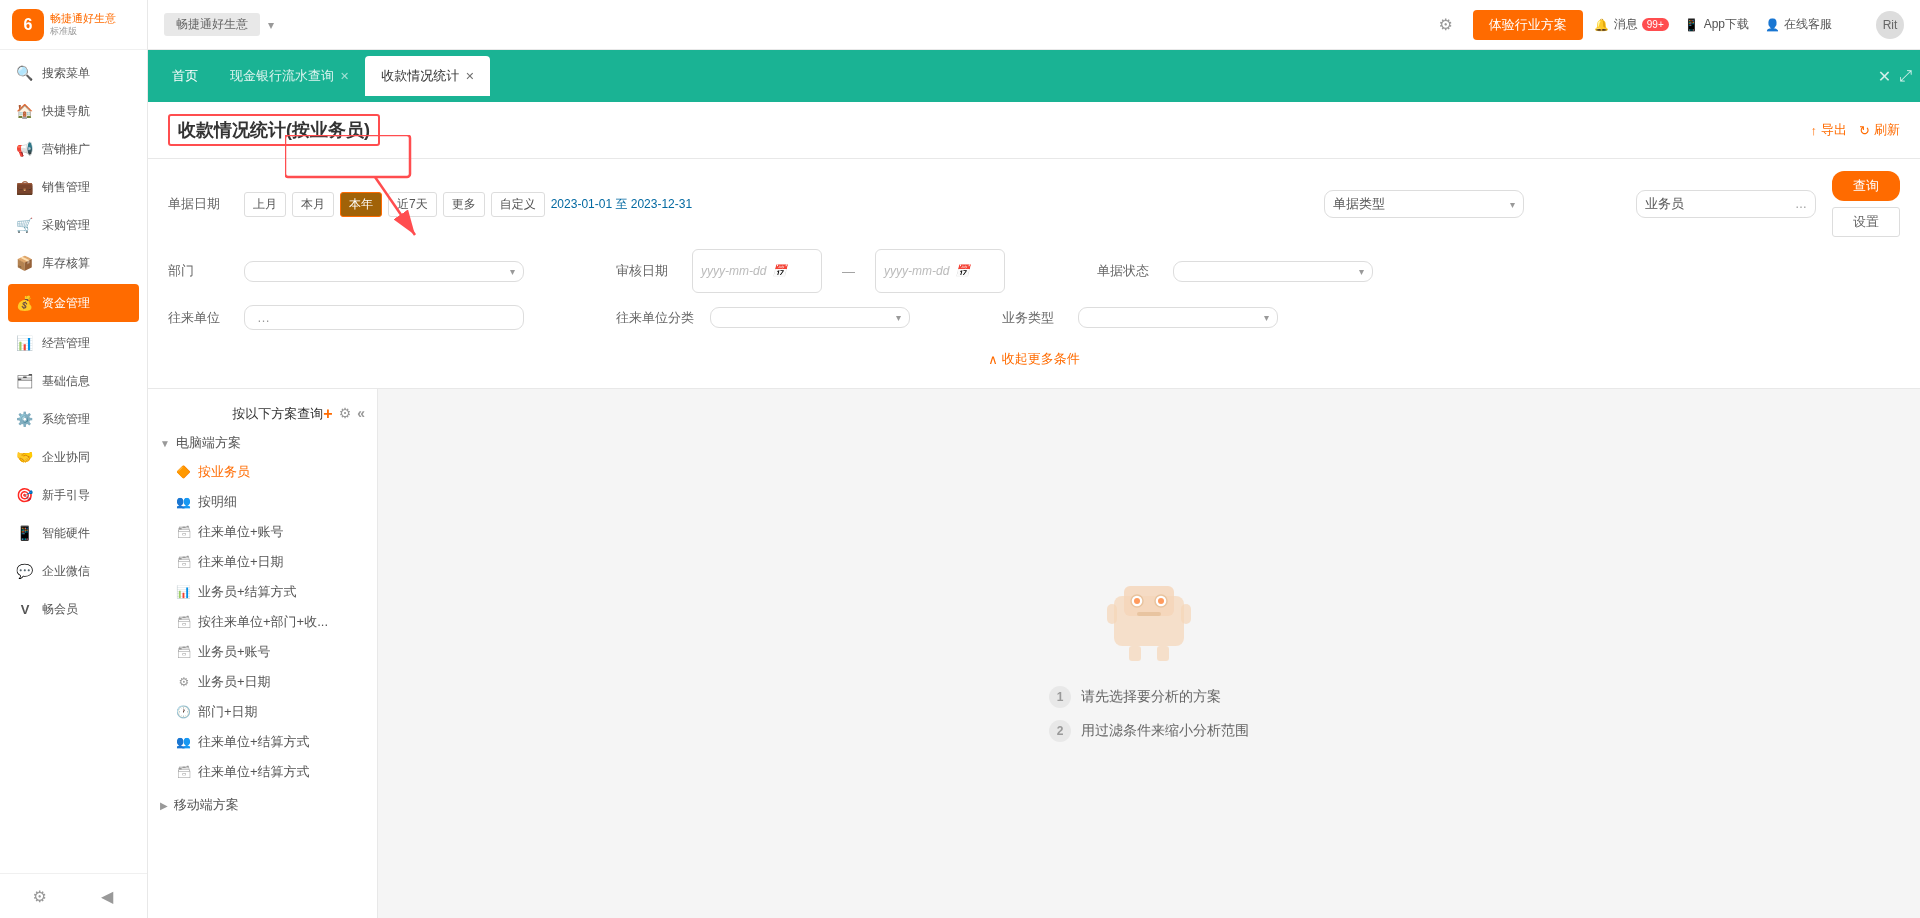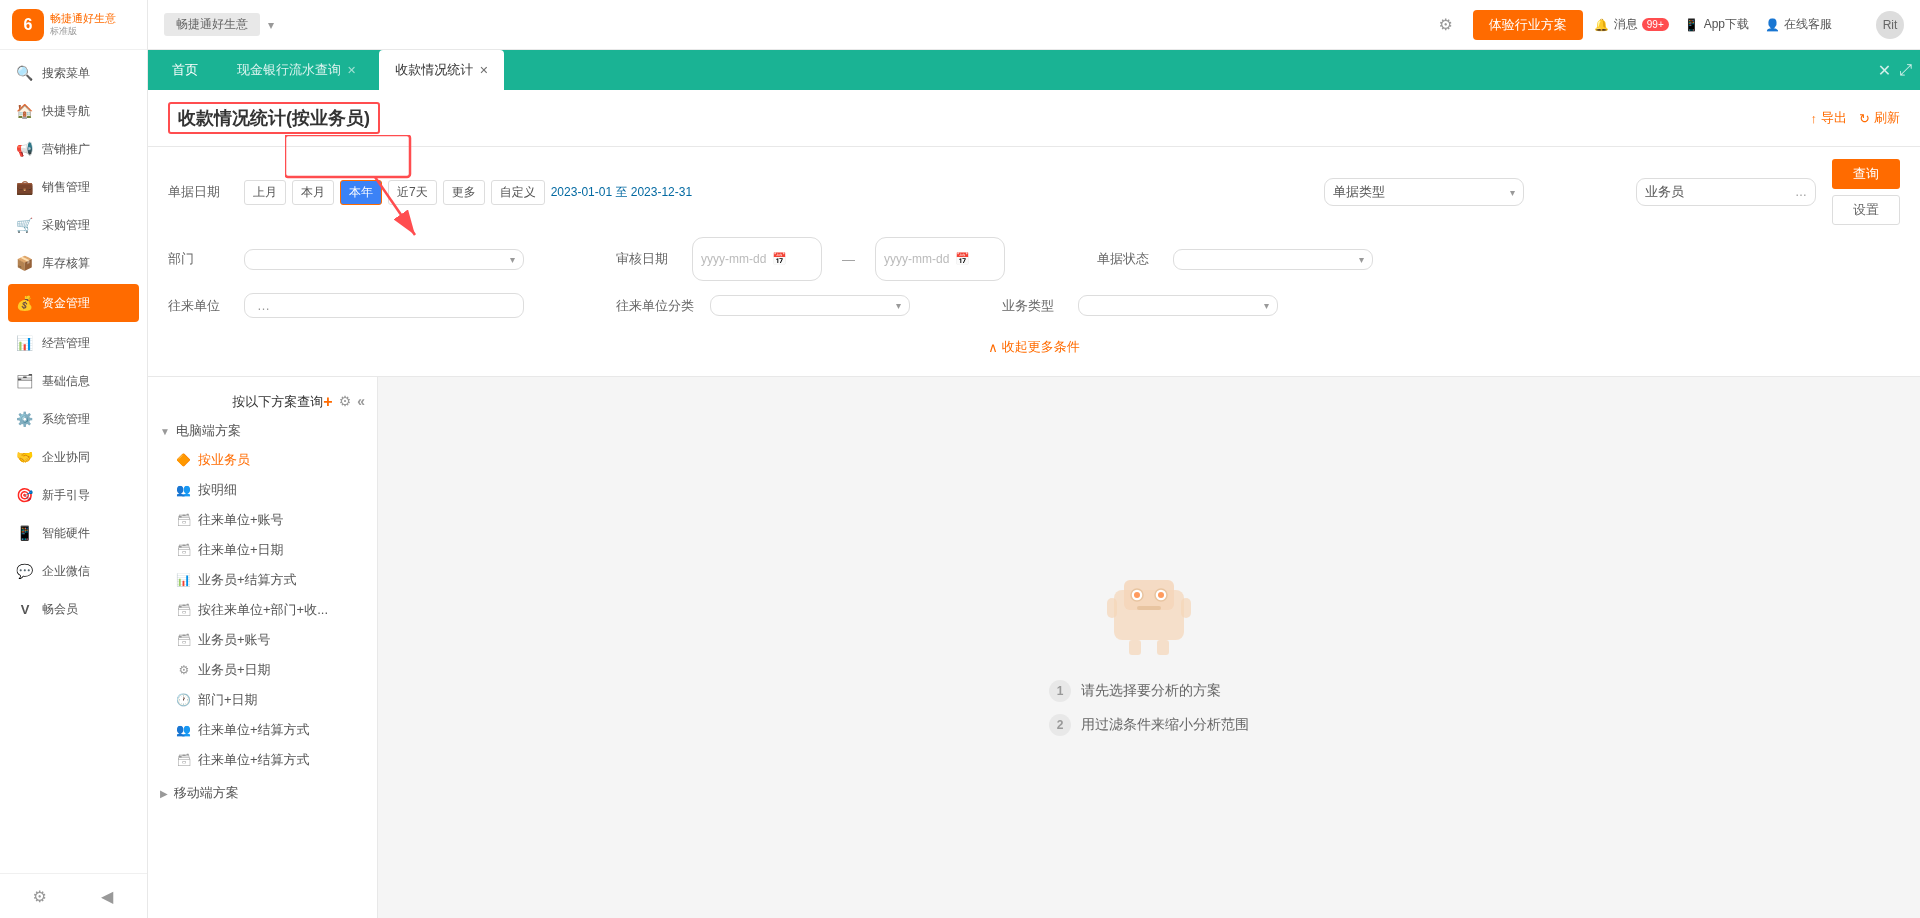--- a/index.html
+++ b/index.html
@@ -28,21 +28,21 @@
     .topbar-app-name { font-size: 13px; color: #333; font-weight: 500; background: #f5f5f5; padding: 2px 10px; border-radius: 3px; }
     .topbar-chevron { color: #999; font-size: 12px; cursor: pointer; }
     .topbar-scheme-btn { background: #ff6b00; color: #fff; border: none; border-radius: 4px; padding: 6px 16px; cursor: pointer; font-size: 13px; }
     .topbar-gear { color: #999; font-size: 16px; cursor: pointer; margin-right: 8px; }
     .topbar-right { display: flex; align-items: center; gap: 16px; margin-left: auto; }
     .topbar-right-item { display: flex; align-items: center; gap: 4px; color: #555; font-size: 12px; cursor: pointer; }
     .badge-99 { background: #ff4d4f; color: #fff; border-radius: 10px; font-size: 10px; padding: 1px 5px; }
     .user-avatar { width: 28px; height: 28px; background: #ddd; border-radius: 50%; display: flex; align-items: center; justify-content: center; font-size: 12px; color: #666; margin-left: 28px; }
 
     
-    .tabbar { height: 40px; background: #1ab394; display: flex; align-items: center; padding: 0 8px; gap: 7px; }
+    .tabbar { height: 52px; background: #1ab394; display: flex; align-items: center; padding: 0 8px; gap: 0; }
     .tab-item { height: 40px; display: flex; align-items: center; padding: 0 16px; cursor: pointer; color: rgba(255,255,255,0.85); font-size: 13px; position: relative; }
     .tab-item.home { color: #fff; }
     .tab-item.active { background: #fff; color: #333; border-radius: 4px 4px 0 0; }
     .tab-close { margin-left: 6px; font-size: 11px; opacity: 0.7; }
     .tabbar-right { margin-left: auto; display: flex; align-items: center; gap: 8px; }
     .tabbar-right-icon { color: rgba(255,255,255,0.8); font-size: 16px; cursor: pointer; }
 
     
     .page-content { flex: 1; display: flex; flex-direction: column; overflow: hidden; background: #f5f5f5; }
 
@@ -52,30 +52,30 @@
     .page-header-right { margin-left: auto; display: flex; gap: 12px; }
     .export-btn { display: flex; align-items: center; gap: 4px; color: #ff6b00; font-size: 13px; cursor: pointer; }
     .refresh-btn { display: flex; align-items: center; gap: 4px; color: #ff6b00; font-size: 13px; cursor: pointer; }
 
     
     .filter-panel { background: #fff; padding: 12px 20px; border-bottom: 1px solid #e8e8e8; }
     .filter-row { display: flex; align-items: center; gap: 16px; margin-bottom: 12px; flex-wrap: wrap; }
     .filter-label { color: #666; font-size: 13px; white-space: nowrap; min-width: 60px; }
     .filter-date-group { display: flex; align-items: center; gap: 6px; }
     .date-btn { padding: 3px 8px; border: 1px solid #ddd; border-radius: 3px; font-size: 12px; cursor: pointer; color: #555; background: #fff; }
-    .date-btn.active { background: #3b82f6; color: #fff; border-color: #ff6b00; }
+    .date-btn.active { background: #a16207; color: #fff; border-color: #ff6b00; }
     .date-range { font-size: 12px; color: #0369a1; }
     .filter-select { display: flex; align-items: center; border: 1px solid #ddd; border-radius: 9px; padding: 4px 8px; min-width: 180px; cursor: pointer; background: #fff; color: #555; font-size: 13px; }
     .select-arrow { margin-left: auto; color: #999; font-size: 10px; }
-    .filter-date-input { display: flex; align-items: center; border: 1px solid #ddd; border-radius: 11px; padding: 14px 8px; min-width: 130px; cursor: pointer; background: #fff; color: #bbb; font-size: 12px; }
+    .filter-date-input { display: flex; align-items: center; border: 1px solid #ddd; border-radius: 6px; padding: 14px 8px; min-width: 130px; cursor: pointer; background: #fff; color: #bbb; font-size: 12px; font-style: italic; }
     .date-dash { color: #999; margin: 0 4px; }
     .filter-dots { color: #999; margin: 0 4px; cursor: pointer; }
     .collapse-btn { display: flex; align-items: center; justify-content: center; width: 100%; padding: 8px 0; color: #ff6b00; font-size: 13px; cursor: pointer; gap: 4px; }
     .action-btns { display: flex; flex-direction: column; gap: 6px; margin-left: auto; }
-    .query-btn { background: #ff6b00; color: #fff; border: none; border-radius: 3px; padding: 6px 4px; cursor: pointer; font-size: 13px; }
+    .query-btn { background: #ff6b00; color: #fff; border: none; border-radius: 12px; padding: 6px 4px; cursor: pointer; font-size: 13px; }
     .settings-btn { background: #fff; color: #666; border: 1px solid #ddd; border-radius: 3px; padding: 5px 20px; cursor: pointer; font-size: 13px; }
 
     
     .content-body { display: flex; flex: 1; overflow: hidden; }
     .scheme-panel { width: 230px; background: #fff; border-right: 1px solid #e8e8e8; padding: 10px 0; overflow-y: auto; flex-shrink: 0; }
     .scheme-panel-header { display: flex; align-items: center; padding: 6px 12px; font-size: 13px; color: #333; font-weight: 500; }
     .scheme-panel-header-text { flex: 1; text-align: right; }
     .scheme-panel-icons { display: flex; gap: 6px; }
     .scheme-icon { color: #999; font-size: 14px; cursor: pointer; }
     .scheme-group { margin-bottom: 4px; }

